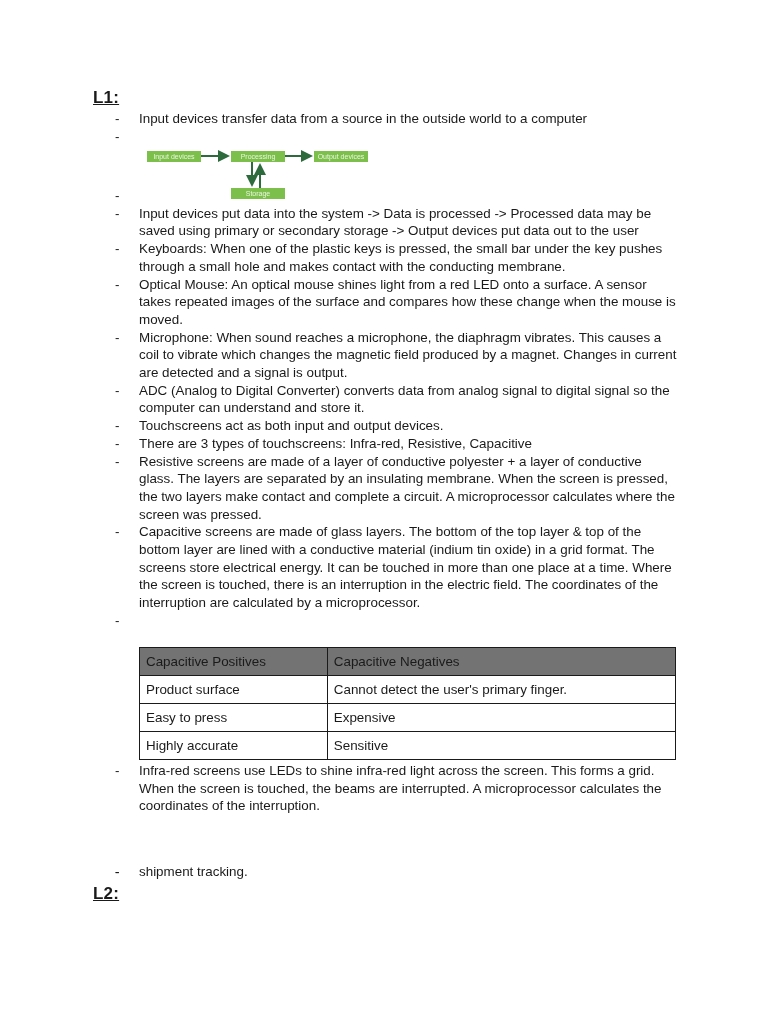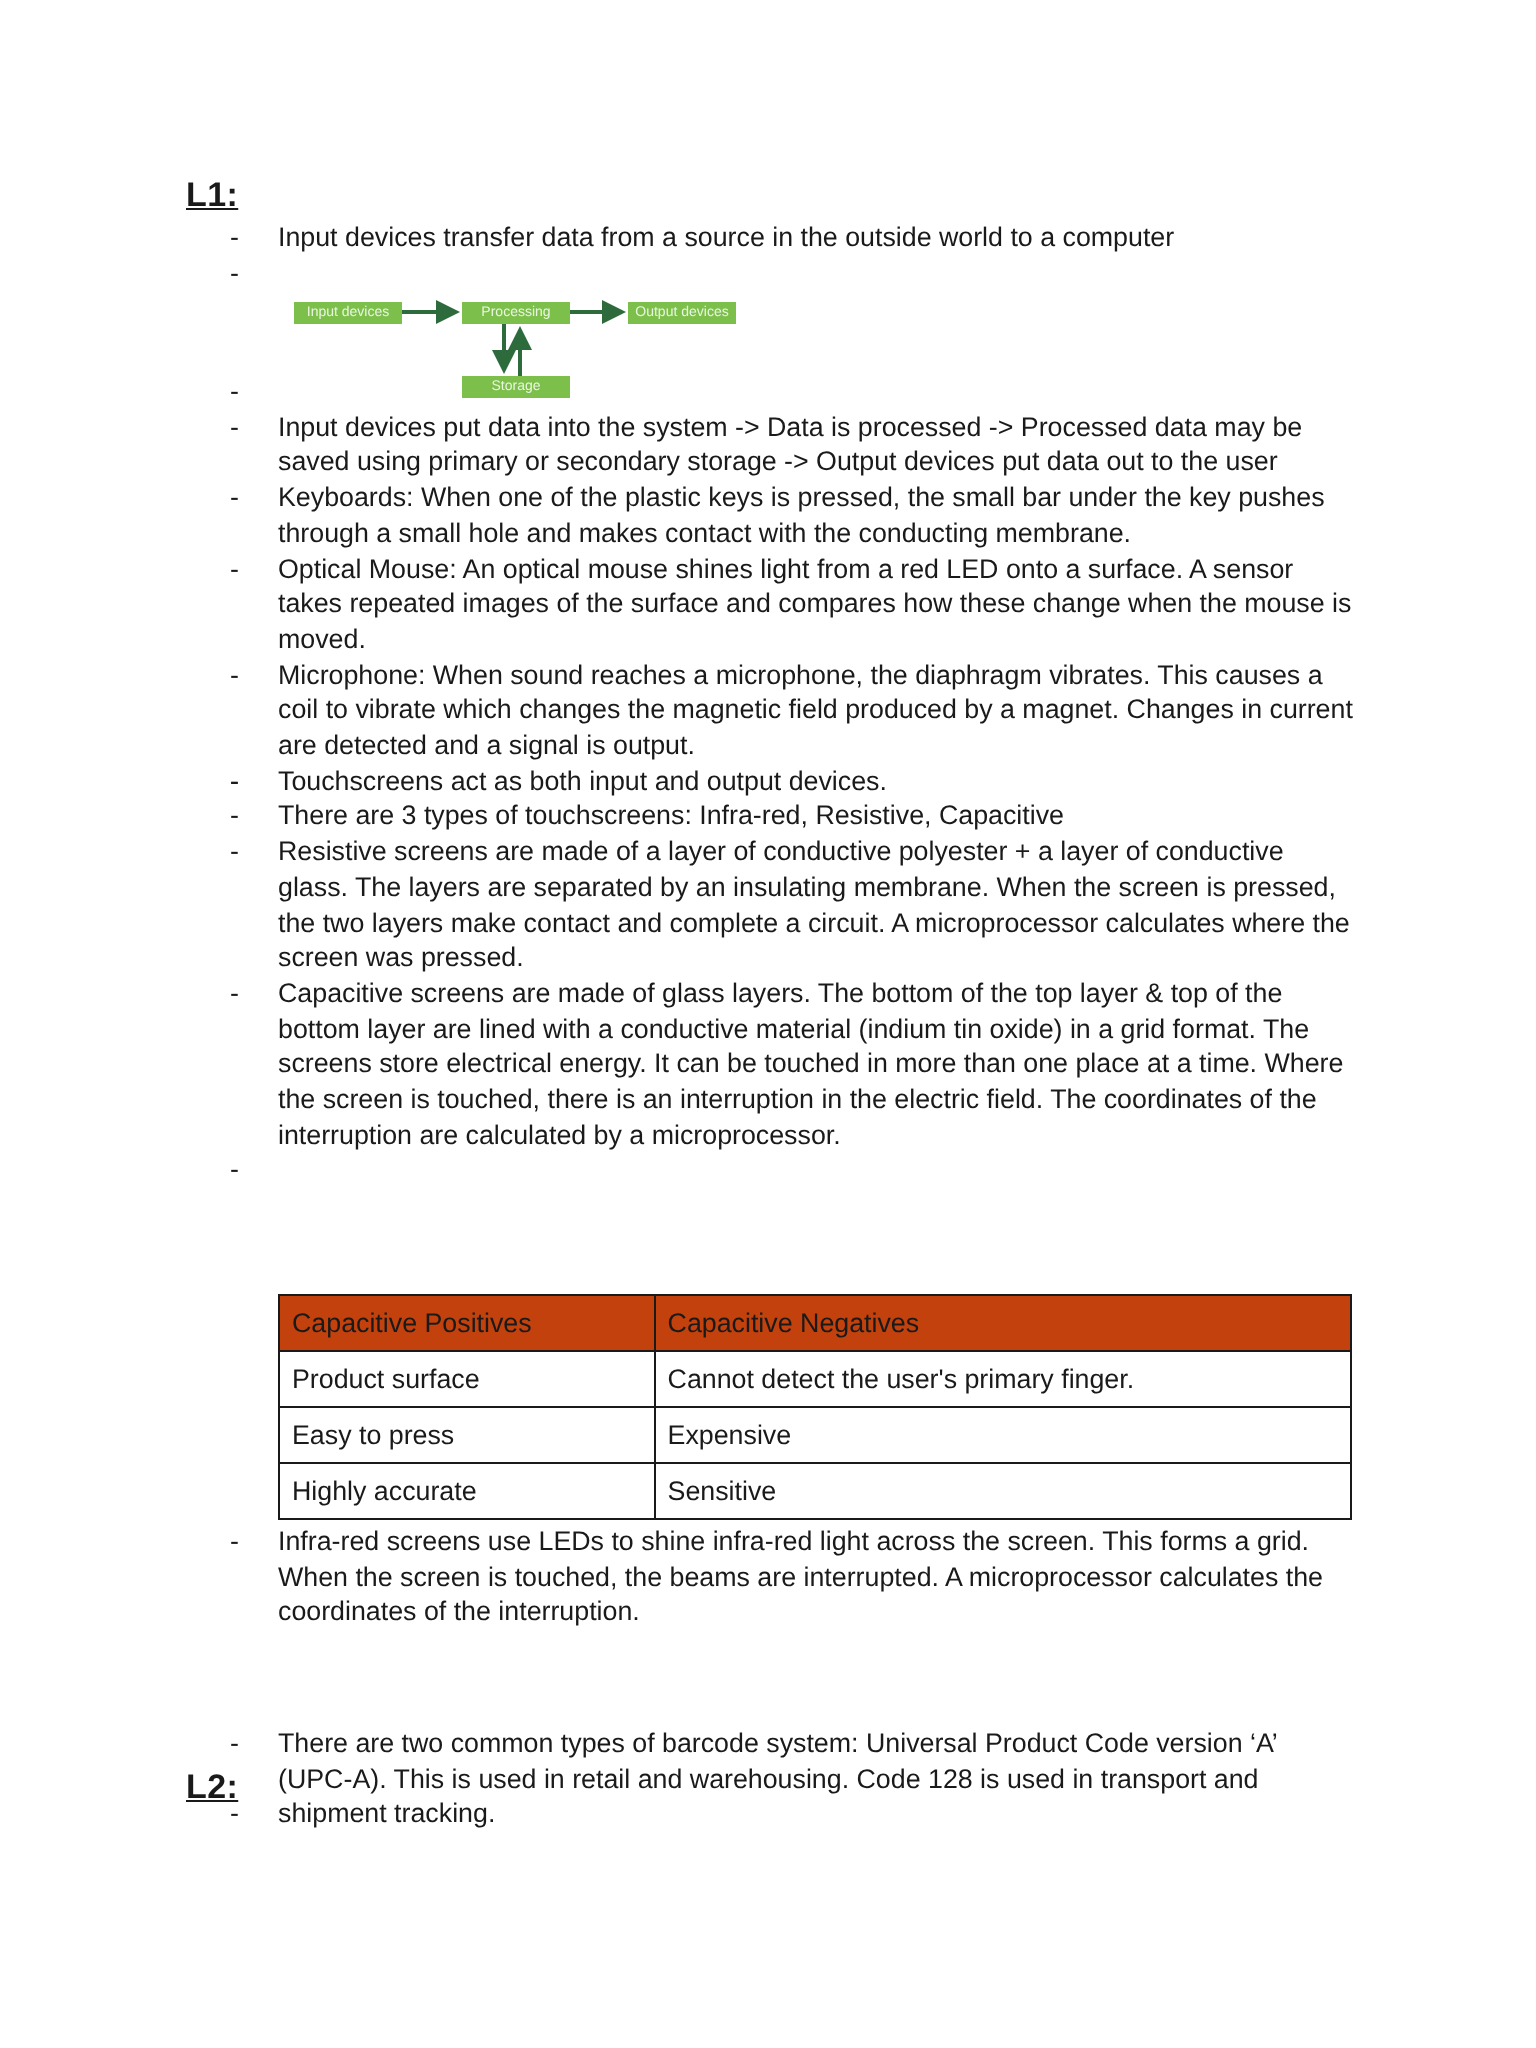--- a/index.html
+++ b/index.html
@@ -10,21 +10,21 @@
              text-decoration: underline; letter-spacing: 0.2px; }
   .list { position: absolute; left: 113px; width: 566px; margin: 0; padding: 0; list-style: none; }
   .item { position: relative; padding-left: 26px; font-size: 13.4px; line-height: 17.7px; }
   .item .dash { position: absolute; left: 2px; top: 0; }
   .box { position: absolute; height: 11px; background: #7cc04b; color: #e9f5df;
          font-size: 7px; line-height: 11px; text-align: center; }
   table.caps { position: absolute; left: 139px; top: 647px; width: 537px;
                border-collapse: collapse; font-size: 13.4px; }
   table.caps td, table.caps th { border: 1.5px solid #1a1a1a; height: 27px; padding: 0 6px;
                text-align: left; font-weight: normal; }
-  table.caps th { background: #c2410c; }
+  table.caps th { background: #737373; }
 </style>
 </head>
 <body>
 
 <div class="page">
 
   <div class="heading" style="top:88px;">L1:</div>
 
   <ul class="list" style="top:110px;">
     <li class="item"><span class="dash">-</span><span>Input devices transfer data from a source in the outside world to a computer</span></li>
@@ -48,21 +48,21 @@
     <div class="box" style="left:175px; top:3px; width:54px;">Output devices</div>
     <div class="box" style="left:92px; top:40px; width:54px;">Storage</div>
   </div>
 
   <ul class="list" style="top:187px;">
     <li class="item"><span class="dash">-</span><span></span>&nbsp;</li>
     <li class="item"><span class="dash">-</span><span>Input devices put data into the system -&gt; Data is processed -&gt; Processed data may be saved using primary or secondary storage -&gt; Output devices put data out to the user</span></li>
     <li class="item"><span class="dash">-</span><span>Keyboards: When one of the plastic keys is pressed, the small bar under the key pushes through a small hole and makes contact with the conducting membrane.</span></li>
     <li class="item"><span class="dash">-</span><span>Optical Mouse: An optical mouse shines light from a red LED onto a surface. A sensor takes repeated images of the surface and compares how these change when the mouse is moved.</span></li>
     <li class="item"><span class="dash">-</span><span>Microphone: When sound reaches a microphone, the diaphragm vibrates. This causes a coil to vibrate which changes the magnetic field produced by a magnet. Changes in current are detected and a signal is output.</span></li>
-    <li class="item"><span class="dash">-</span></li>
+    <li class="item"><span class="dash">-</span><span>ADC (Analog to Digital Converter) converts data from analog signal to digital signal so the computer can understand and store it.</span></li>
     <li class="item"><span class="dash">-</span><span>Touchscreens act as both input and output devices.</span></li>
     <li class="item"><span class="dash">-</span><span>There are 3 types of touchscreens: Infra-red, Resistive, Capacitive</span></li>
     <li class="item"><span class="dash">-</span><span>Resistive screens are made of a layer of conductive polyester + a layer of conductive glass. The layers are separated by an insulating membrane. When the screen is pressed, the two layers make contact and complete a circuit. A microprocessor calculates where the screen was pressed.</span></li>
     <li class="item"><span class="dash">-</span><span>Capacitive screens are made of glass layers. The bottom of the top layer &amp; top of the bottom layer are lined with a conductive material (indium tin oxide) in a grid format. The screens store electrical energy. It can be touched in more than one place at a time. Where the screen is touched, there is an interruption in the electric field. The coordinates of the interruption are calculated by a microprocessor.</span></li>
     <li class="item"><span class="dash">-</span><span></span>&nbsp;</li>
   </ul>
 
   <table class="caps">
     <tbody>
         <tr>
@@ -84,17 +84,17 @@
   </tbody>
     </table>
 
   <ul class="list" style="top:762px;">
     <li class="item"><span class="dash">-</span><span>Infra-red screens use LEDs to shine infra-red light across the screen. This forms a grid. When the screen is touched, the beams are interrupted. A microprocessor calculates the coordinates of the interruption.</span></li>
   </ul>
 
   <div class="heading" style="top:841px;margin-top:43px;">L2:</div>
 
   <ul class="list" style="top:863px;">
-    <li class="item"><span class="dash">-</span><span>There are two common types of barcode system: Universal Product Code version ‘A’ (UPC-A). This is used in retail and warehousing. Code 128 is used in transport and</span></li>
+    <li class="item"><span class="dash">-</span></li>
     <li class="item"><span class="dash">-</span><span>shipment tracking.</span></li>
   </ul>
 
 </div>
 
 </body></html>

